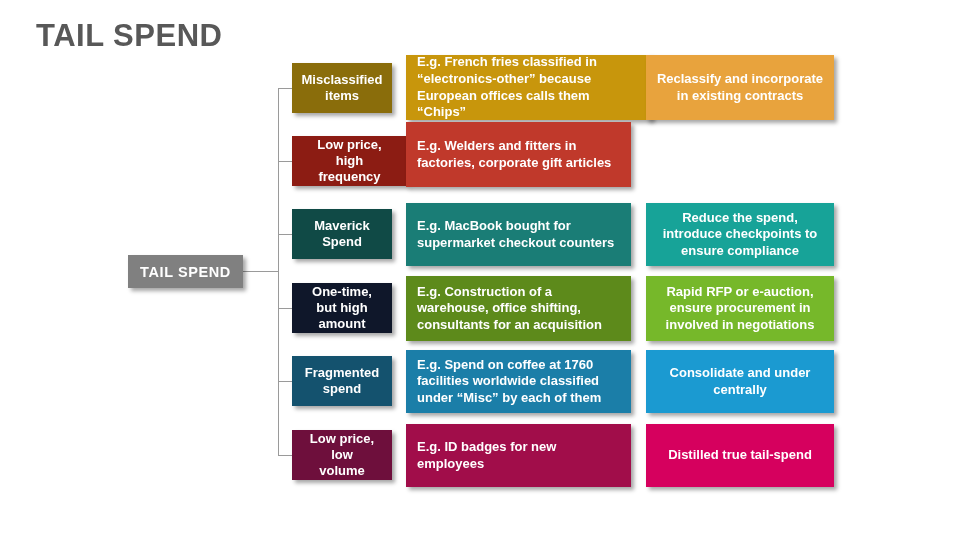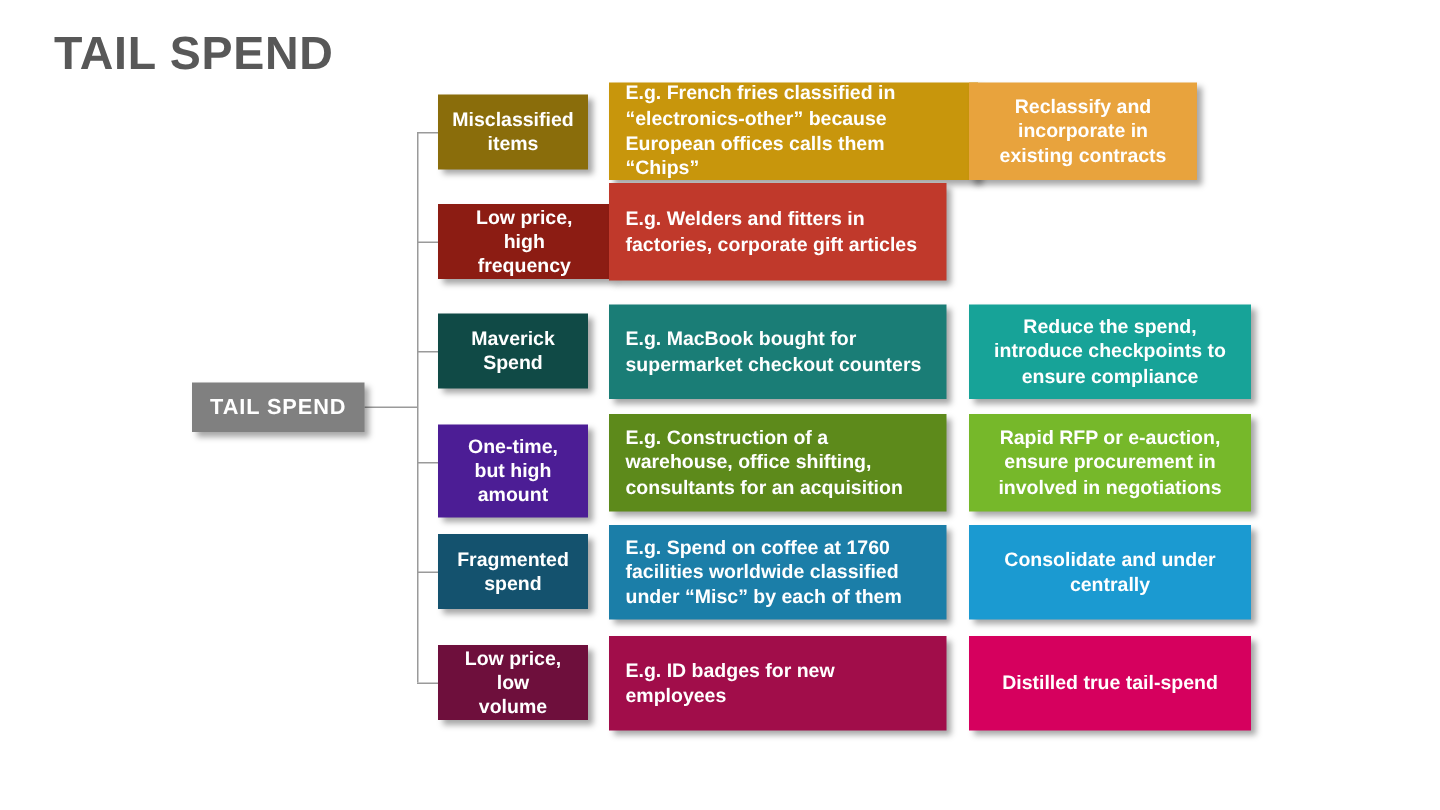--- a/index.html
+++ b/index.html
@@ -95,42 +95,42 @@
   <div class="node center" style="left:128px; top:255px; width:115px; height:33px; background:#808080;">
     <span>TAIL SPEND</span>
   </div>
 
   <div class="node cat" style="left:292px; top:63px; width:100px; height:50px; background:#8a6d0b;">
     <span>Misclassified items</span>
   </div>
   <div class="node ex" style="left:406px; top:55px; width:246px; height:65px; background:#c8960c;">
     <span>E.g. French fries classified in “electronics-other”  because European offices calls them “Chips”</span>
   </div>
-  <div class="node act" style="left:646px; top:55px; width:152px; height:65px; background:#e8a33d;">
+  <div class="node act" style="left:646px; top:55px; width:188px; height:65px; background:#e8a33d;">
     <span>Reclassify and incorporate in existing contracts</span>
   </div>
 
   <div class="node cat" style="left:292px; top:136px; width:115px; height:50px; background:#8c1c13;">
     <span>Low price, high frequency</span>
   </div>
   <div class="node ex" style="left:406px; top:122px; width:225px; height:65px; background:#c0392b;">
     <span>E.g. Welders and fitters in factories, corporate gift articles</span>
   </div>
 
   <div class="node cat" style="left:292px; top:209px; width:100px; height:50px; background:#104a46;">
     <span>Maverick Spend</span>
   </div>
   <div class="node ex" style="left:406px; top:203px; width:225px; height:63px; background:#1a7d76;">
     <span>E.g. MacBook bought for supermarket checkout counters</span>
   </div>
   <div class="node act" style="left:646px; top:203px; width:188px; height:63px; background:#17a398;">
     <span>Reduce the spend, introduce checkpoints to ensure compliance</span>
   </div>
 
-  <div class="node cat" style="left:292px; top:283px; width:100px; height:62px; background:#4c1d95;">
+  <div class="node cat" style="left:292px; top:283px; width:100px; height:50px; background:#0f172a;">
     <span>One-time, but high amount</span>
   </div>
   <div class="node ex" style="left:406px; top:276px; width:225px; height:65px; background:#5d8a1b;">
     <span>E.g. Construction of a warehouse, office shifting, consultants for an acquisition</span>
   </div>
   <div class="node act" style="left:646px; top:276px; width:188px; height:65px; background:#76b82a;">
     <span>Rapid RFP or e-auction, ensure procurement in involved in negotiations</span>
   </div>
 
   <div class="node cat" style="left:292px; top:356px; width:100px; height:50px; background:#14526e;">

